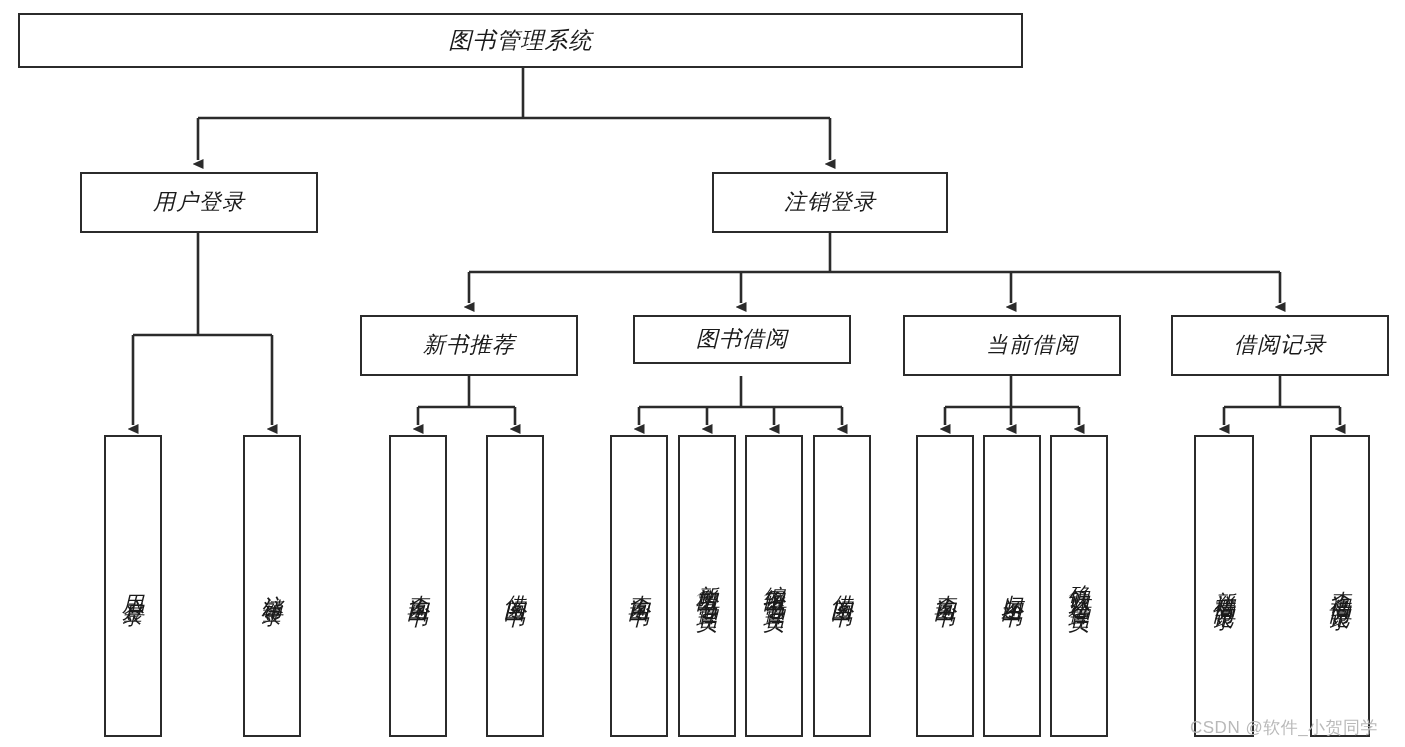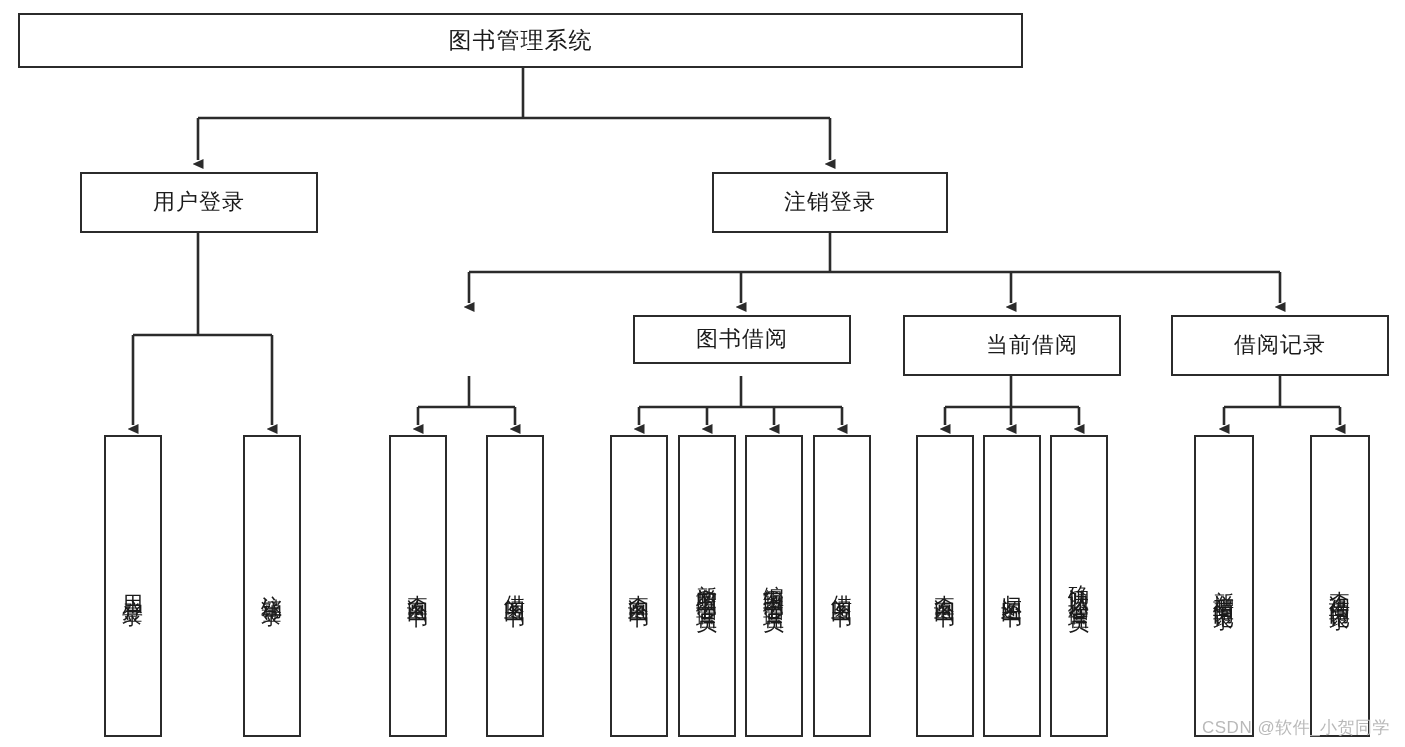--- a/index.html
+++ b/index.html
@@ -27,20 +27,21 @@
   }
   .node {
     position: absolute;
     box-sizing: border-box;
     border: 2.5px solid #2b2b2b;
     background: #ffffff;
     display: flex;
     align-items: center;
     justify-content: center;
     color: #1a1a1a;
+    font-style: italic;
   }
   .node.horiz {
     font-size: 22px;
     letter-spacing: 1px;
     line-height: 1.2;
   }
   .node.root {
     font-size: 23px;
   }
   .node.vert {
@@ -122,20 +123,23 @@
     <span>图书管理系统</span>
   </div>
 
   <div class="node horiz" style="left:80px; top:172px; width:238px; height:61px;">
     <span>用户登录</span>
   </div>
   <div class="node horiz" style="left:712px; top:172px; width:236px; height:61px;">
     <span>注销登录</span>
   </div>
 
+  <div class="node horiz" style="left:360px; top:315px; width:218px; height:61px;">
+    <span>新书推荐</span>
+  </div>
   <div class="node horiz" style="left:633px; top:315px; width:218px; height:49px;">
     <span>图书借阅</span>
   </div>
   <div class="node horiz" style="left:903px; top:315px; width:218px; height:61px;padding-left:40px;">
     <span>当前借阅</span>
   </div>
   <div class="node horiz" style="left:1171px; top:315px; width:218px; height:61px;">
     <span>借阅记录</span>
   </div>
 
@@ -176,15 +180,15 @@
     <span class="vtext">确认归还（管理员）</span>
   </div>
 
   <div class="node vert" style="left:1194px; top:435px; width:60px; height:302px;">
     <span class="vtext">新增借阅记录</span>
   </div>
   <div class="node vert" style="left:1310px; top:435px; width:60px; height:302px;">
     <span class="vtext">查询借阅记录</span>
   </div>
 
-  <div class="watermark" style="left:1190px; top:716px;margin-left:12px;">CSDN @软件_小贺同学</div>
+  <div class="watermark" style="left:1190px; top:716px;">CSDN @软件_小贺同学</div>
 
 </div>
 
 </body></html>

